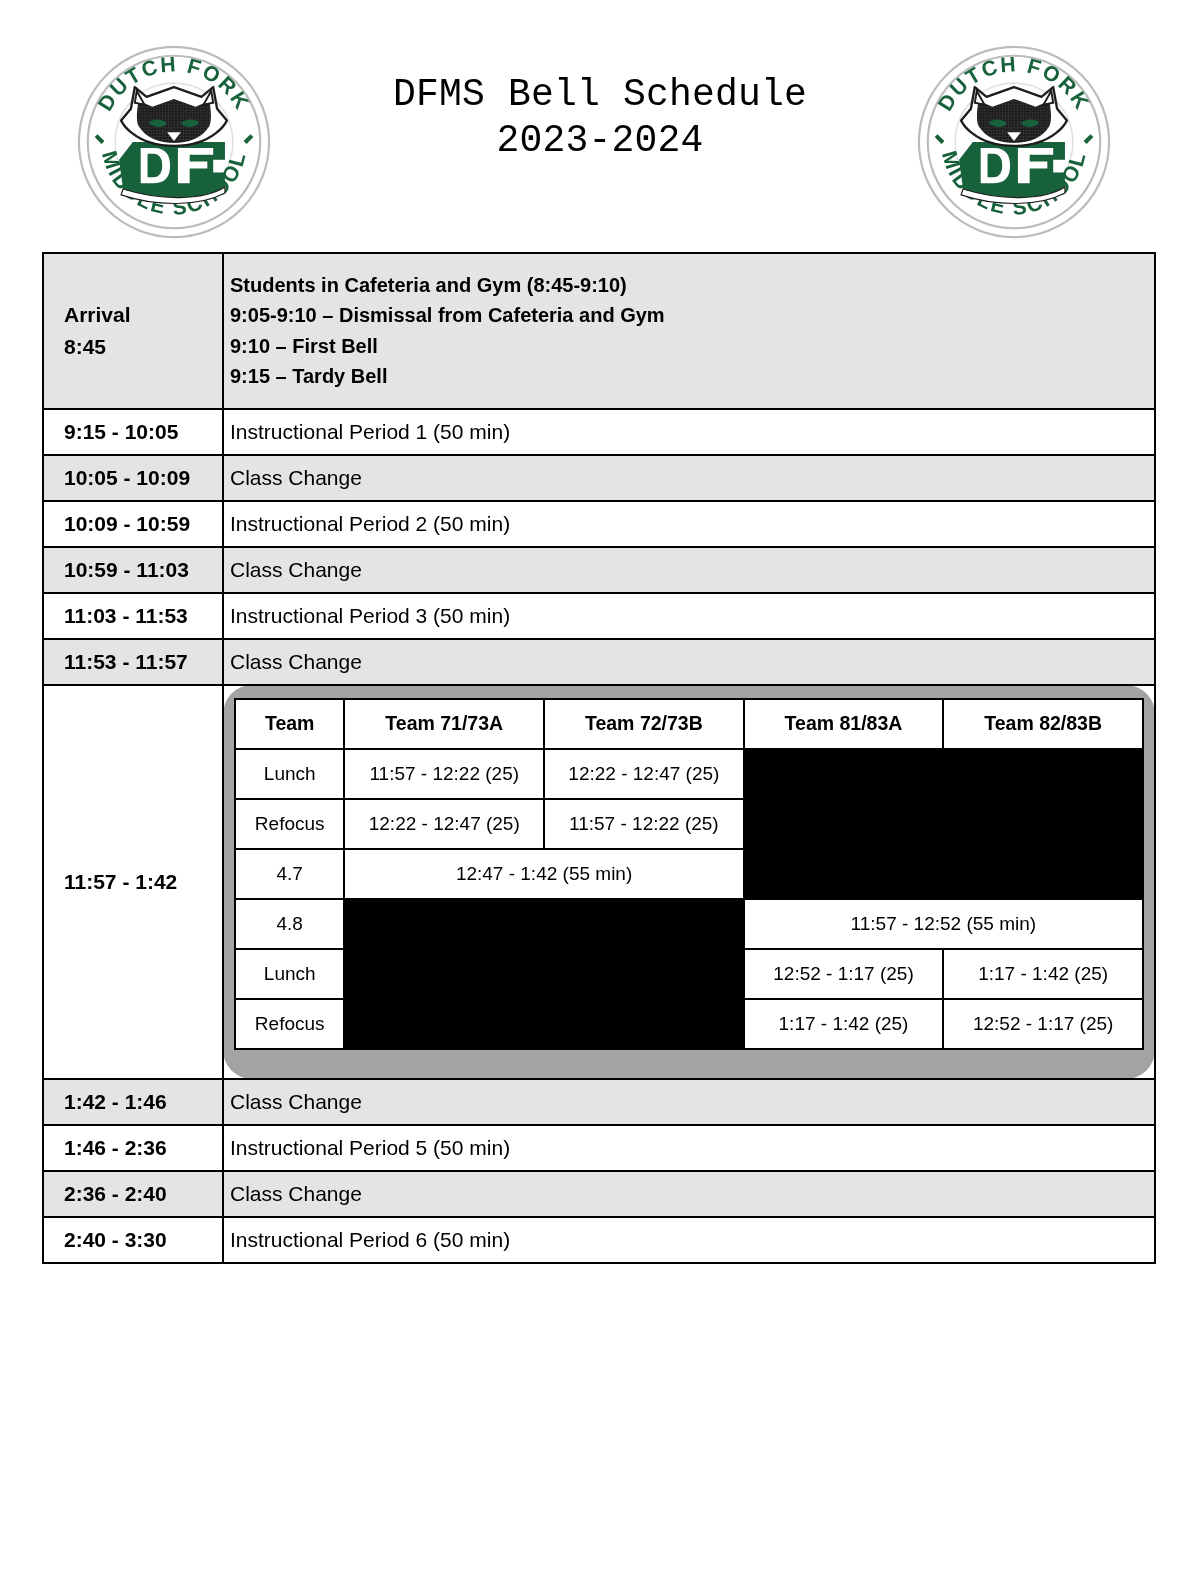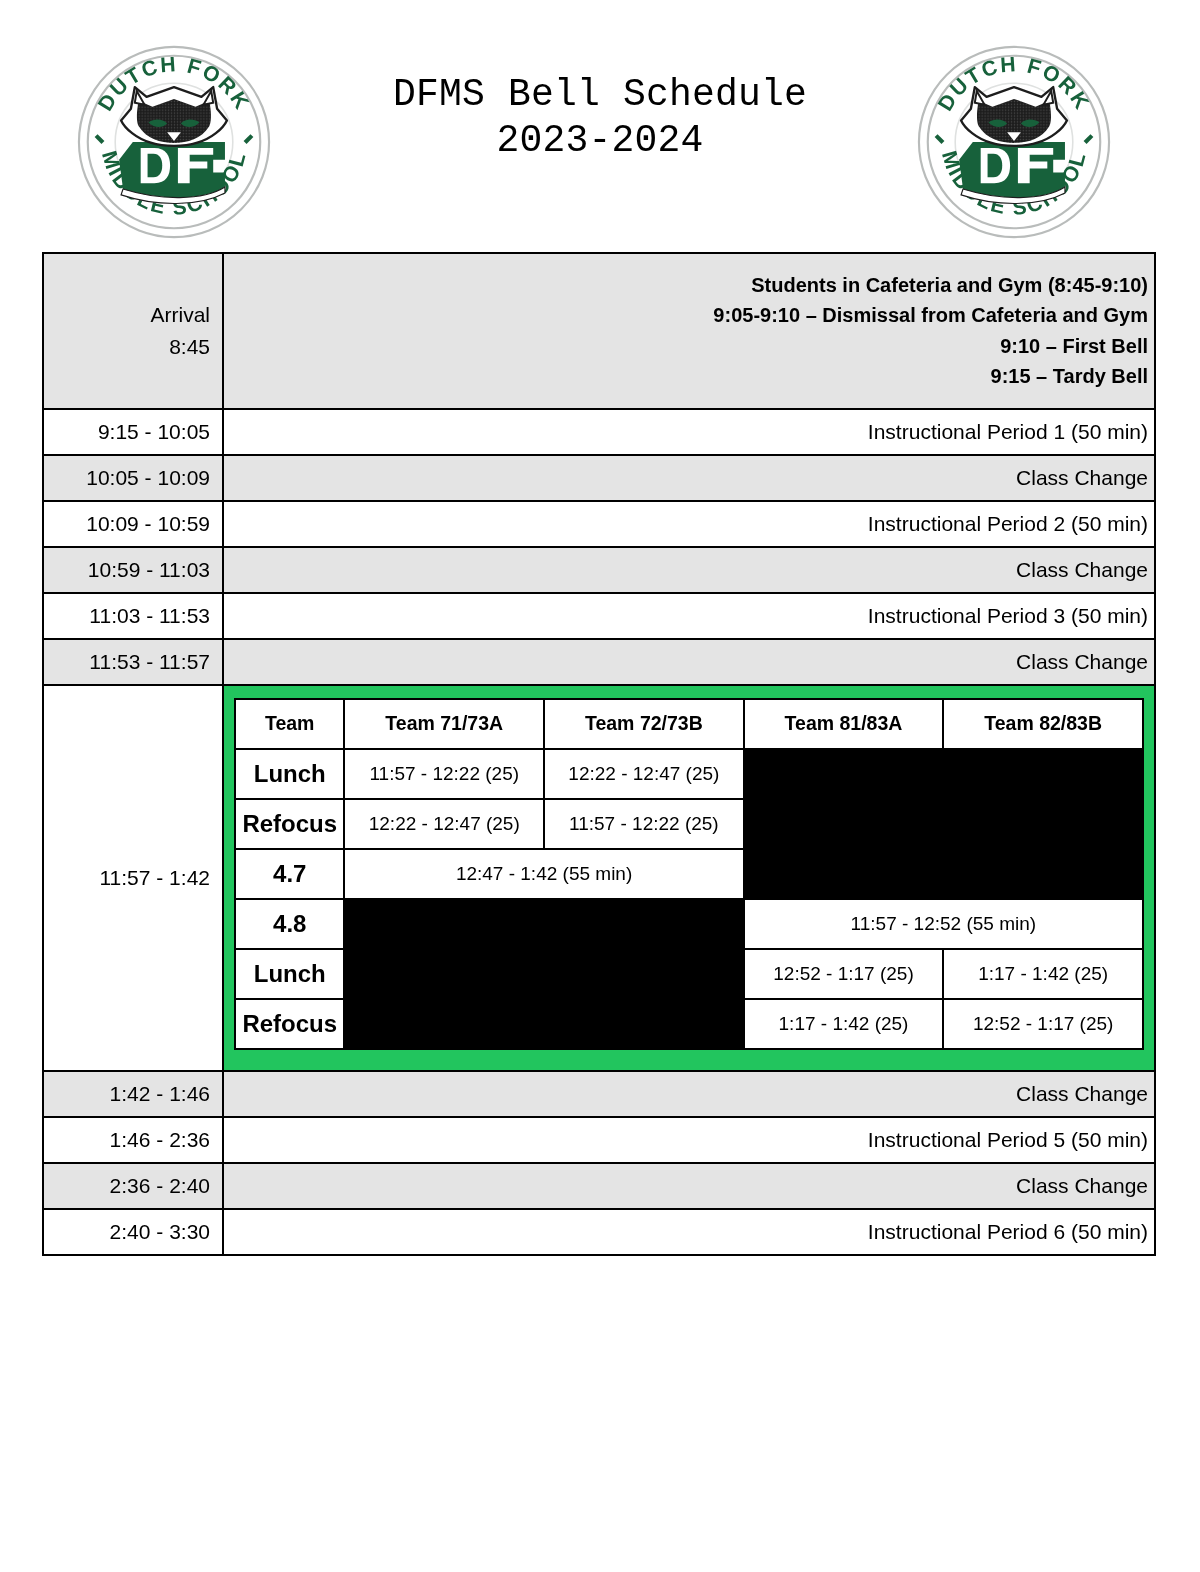--- a/index.html
+++ b/index.html
@@ -51,43 +51,43 @@
     border-collapse: collapse;
     table-layout: fixed;
   }
   .schedule > tbody > tr > td {
     border: 2px solid #000;
     vertical-align: middle;
   }
   .col-time   { width: 180px; }
 
   .cell-time {
-    text-align: right;
-    font-weight: normal;
+    text-align: left;
+    font-weight: bold;
     font-size: 21px;
-    padding: 10px 12px;
+    padding: 10px 20px;
     white-space: nowrap;
   }
   .cell-desc {
-    text-align: right;
+    text-align: left;
     font-size: 21px;
     padding: 10px 6px;
   }
   .shaded { background: #e4e4e4; }
   .plain  { background: #ffffff; }
 
   .arrival-time { line-height: 1.5; }
   .arrival-desc {
     font-weight: bold;
     font-size: 20px;
     line-height: 1.52;
     padding: 16px 6px;
   }
 
-  .lunch-holder { padding: 12px 10px 20px 10px; background:#22c55e; }
+  .lunch-holder { padding: 12px 10px 28px 10px; background:#a3a3a3;border-radius:29px; }
 
   
   .teams {
     width: 100%;
     border-collapse: collapse;
     table-layout: fixed;
   }
   .teams td {
     border: 2px solid #000;
     height: 50px;
@@ -95,22 +95,22 @@
     font-size: 19px;
     padding: 4px 2px;
     background: #fff;
     white-space: nowrap;
   }
   .teams td.th {
     font-weight: bold;
     font-size: 19.5px;
   }
   .teams td.rowlabel {
-    font-weight: bold;
-    font-size: 24px;
+    font-weight: normal;
+    font-size: 19px;
   }
   .teams td.blackout {
     background: #000;
     border-color: #000;
   }
   .c-label { width: 108px; }
   .c-team  { width: 197px; }
 </style>
 </head>
 <body>

